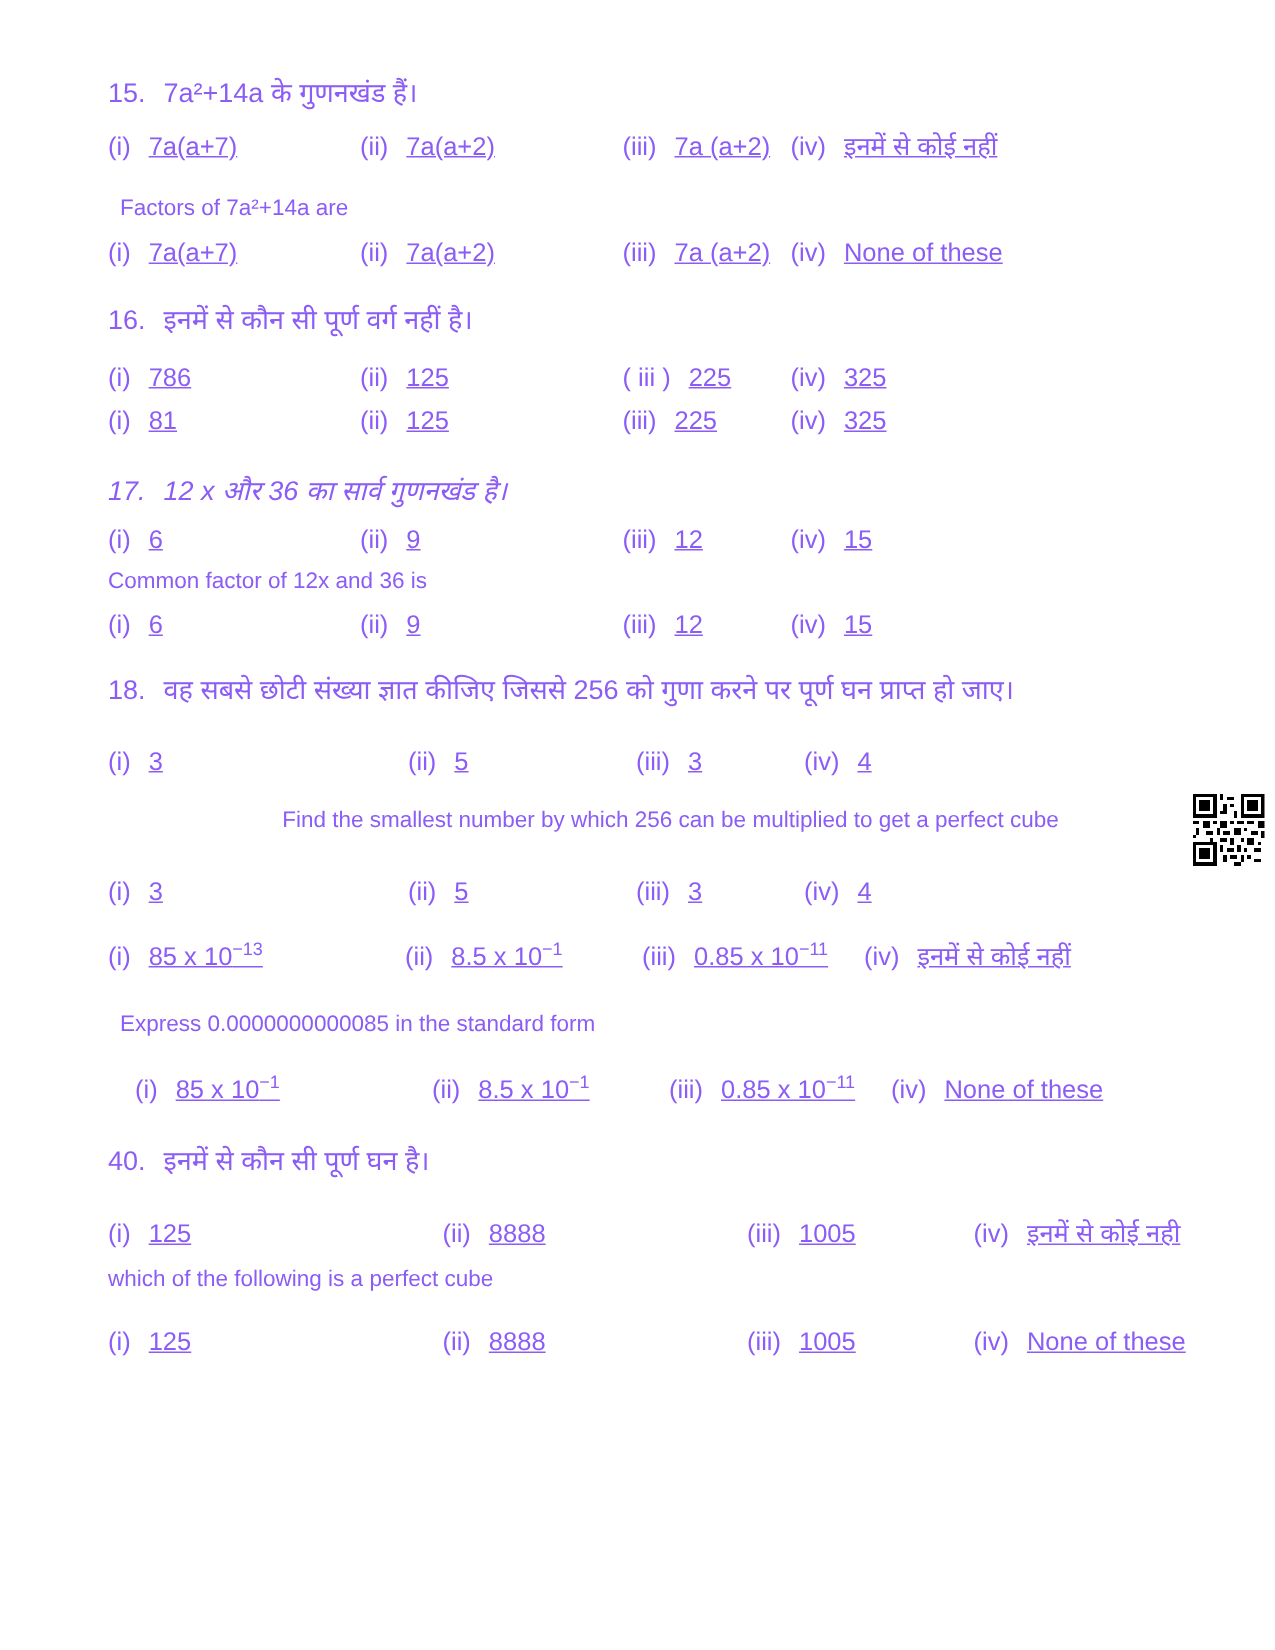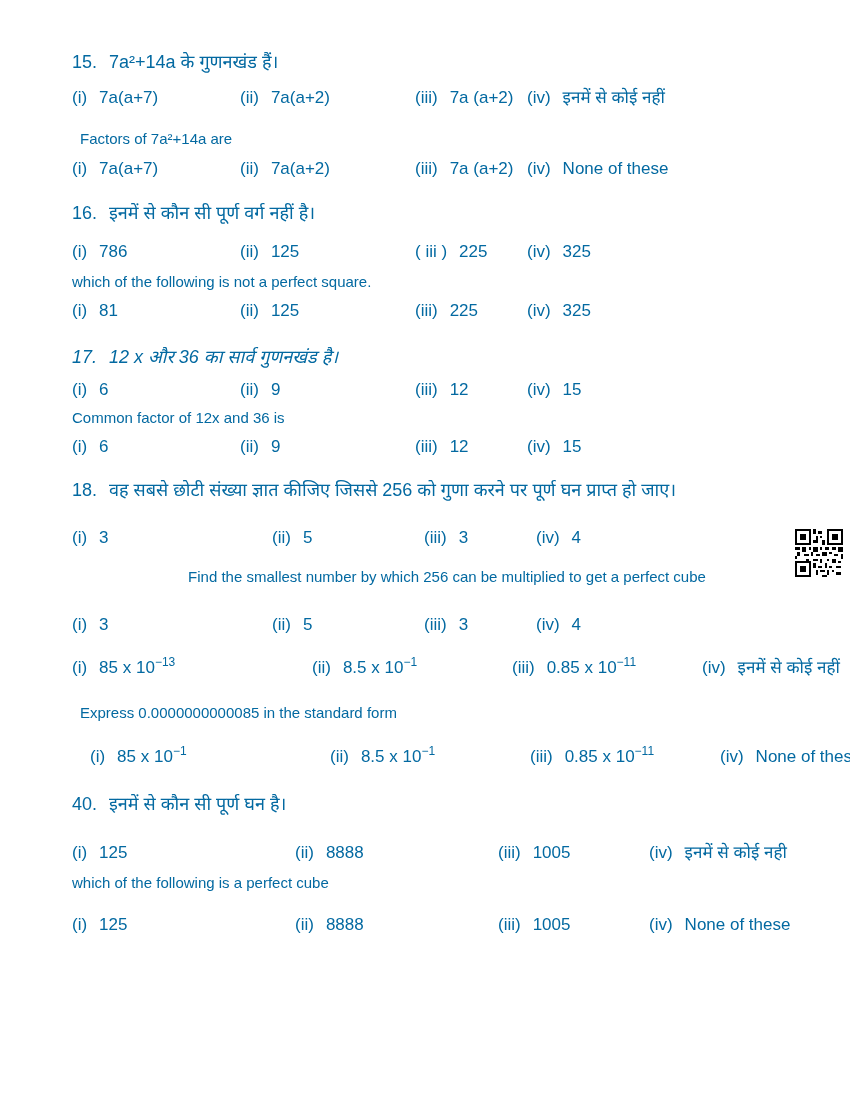--- a/index.html
+++ b/index.html
@@ -1,30 +1,30 @@
 <!DOCTYPE html>
 <html><head>
 <meta charset="utf-8">
 <style>
   html,body { margin:0; padding:0; background:#e8e8e8; }
   .page {
     position:relative; width:850px; height:1100px; margin:0 auto;
-    background:#ffffff; color:#0369a1; overflow:hidden;
+    background:#ffffff; color:#8b5cf6; overflow:hidden;
     font-family:"Liberation Sans", sans-serif;
   }
   .content { position:absolute; left:72px; top:52px; right:34px; }
   .line { font-size:15px; line-height:21px; white-space:nowrap; font-weight:500; }
   .q-hi { font-size:18px; }
   .qnum { display:inline-block; margin-right:12px; }
   .options { display:grid; align-items:baseline; }
   .c-a { grid-template-columns:168px 175px 112px 1fr; }
   .c-b { grid-template-columns:200px 152px 112px 1fr; }
-  .c-c { grid-template-columns:198px 158px 148px 1fr;gap:42px; }
+  .c-c { grid-template-columns:198px 158px 148px 1fr; }
   .c-d { grid-template-columns:195px 175px 123px 1fr;gap:28px; }
-  .opt { font-size:17px; line-height:21px; white-space:nowrap; font-weight:500; }
+  .opt { font-size:17px; line-height:21px; white-space:nowrap; font-weight:500;text-decoration:underline; }
   .opt .marker { display:inline-block; margin-right:12px; }
   .opt sup { font-size:12px; line-height:0; }
   .qr {
     position:absolute; left:795px; top:528px; width:48px; height:50px;
   }
   .qr svg { display:block; width:100%; height:100%; }
 </style>
 </head>
 <body>
 
@@ -44,21 +44,20 @@
         <span class="opt"><span class="marker">(iii)</span><span class="val">7a (a+2)</span></span>
         <span class="opt"><span class="marker">(iv)</span><span class="val">None of these</span></span>
       </div>
       <div class="line q-hi" style="margin-top: 24px;"><span class="qnum">16.</span><span class="qtext">इनमें से कौन सी पूर्ण वर्ग नहीं है।</span></div>
       <div class="options c-a" style="margin-top: 17px;">
         <span class="opt"><span class="marker">(i)</span><span class="val">786</span></span>
         <span class="opt"><span class="marker">(ii)</span><span class="val">125</span></span>
         <span class="opt"><span class="marker">( iii )</span><span class="val">225</span></span>
         <span class="opt"><span class="marker">(iv)</span><span class="val">325</span></span>
       </div>
-      <div class="line q-en" style="margin-top: 9px;"><span class="qtext">which of the following is not a perfect square.</span></div>
       <div class="options c-a" style="margin-top: 8px;">
         <span class="opt"><span class="marker">(i)</span><span class="val">81</span></span>
         <span class="opt"><span class="marker">(ii)</span><span class="val">125</span></span>
         <span class="opt"><span class="marker">(iii)</span><span class="val">225</span></span>
         <span class="opt"><span class="marker">(iv)</span><span class="val">325</span></span>
       </div>
       <div class="line q-hi" style="margin-top: 26px; font-style: italic;"><span class="qnum">17.</span><span class="qtext">12 x और 36 का सार्व गुणनखंड है।</span></div>
       <div class="options c-a" style="margin-top: 11px;">
         <span class="opt"><span class="marker">(i)</span><span class="val">6</span></span>
         <span class="opt"><span class="marker">(ii)</span><span class="val">9</span></span>

